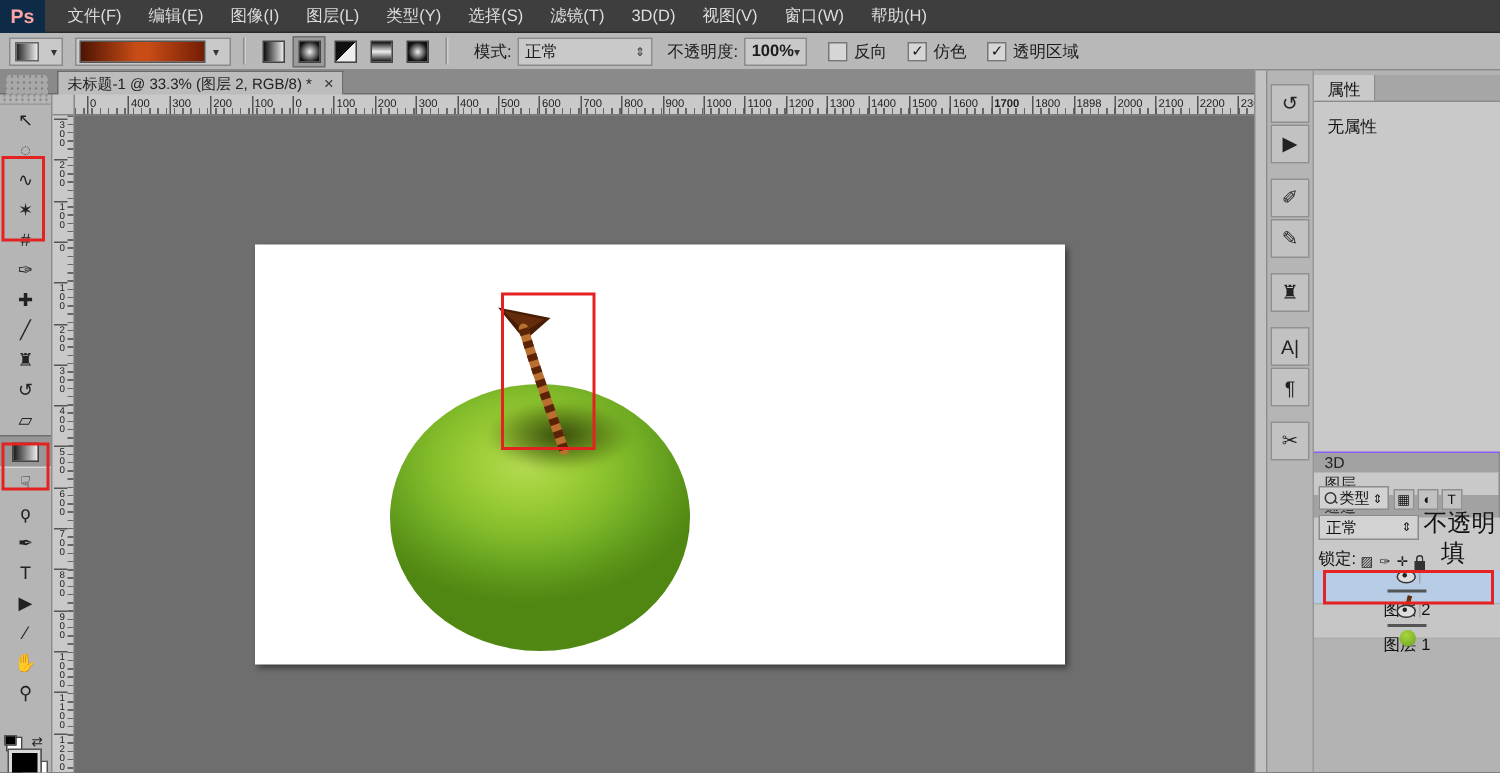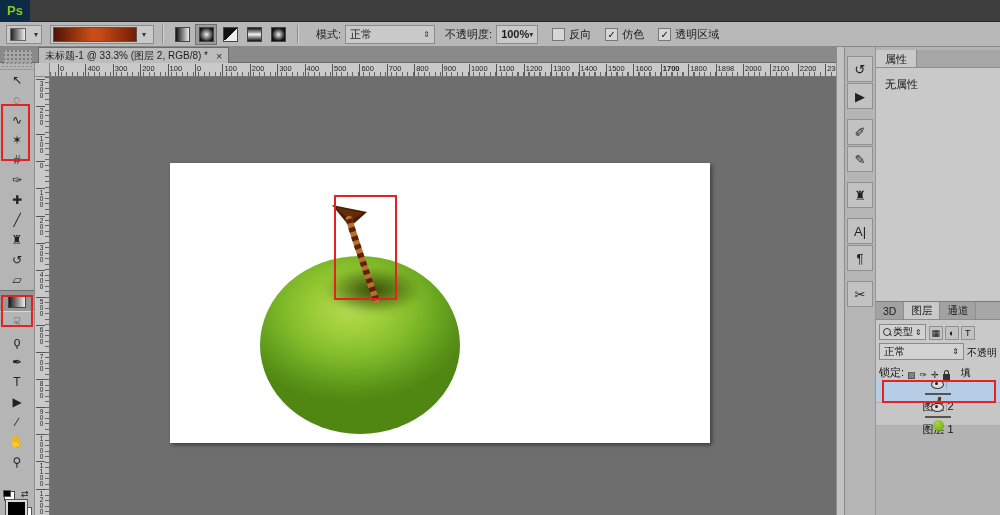--- a/index.html
+++ b/index.html
@@ -2,21 +2,21 @@
 <html style="--annotation: #e52222; --fg-color: #000000; --bg-color: #ffffff; --grad-a: #4e1404; --grad-b: #c84c15; --grad-c: #731d06; --apple-hi: #b5da52; --apple-light: #9ccd37; --apple-mid: #84bd2b; --apple-deep: #6ca722; --apple-dark: #5b9418; --apple-edge: #4f8712; --stem-base: #b96f30; --stem-dark: #5a2206; --stem-head: #491c04;"><head>
 <meta charset="utf-8">
 <style>
   html,body{margin:0;padding:0;}
   body{width:1000px;height:515px;position:relative;overflow:hidden;
        font-family:"Liberation Sans","DejaVu Sans",sans-serif;
        background:#6e6e6e;-webkit-font-smoothing:antialiased;}
   
   #menubar{position:absolute;left:0;top:0;width:1000px;height:22px;background:#3e3e3e;
            display:flex;align-items:center;color:#ddd;font-size:11px;border-bottom:1px solid #2a2a2a;box-sizing:border-box;}
-  #pslogo{width:30px;height:22px;background:#0d2a47;color:#84cc16;font-weight:bold;font-size:13px;
+  #pslogo{width:30px;height:22px;background:#0d2a47;color:#fca5a5;font-weight:bold;font-size:13px;
           display:flex;align-items:center;justify-content:center;margin-right:6px;}
   .menuitem{padding:0 9px;height:22px;display:flex;align-items:center;cursor:default;}
   
   #optionsbar{position:absolute;left:0;top:22px;width:1000px;height:25px;background:#b8b8b8;
               border-bottom:1px solid #8a8a8a;box-sizing:border-box;display:flex;align-items:center;
               font-size:11px;color:#1c1c1c;}
   .obox{background:#c9c9c9;border:1px solid #8b8b8b;display:flex;align-items:center;box-sizing:border-box;}
   #toolpreset{margin-left:6px;width:36px;height:19px;justify-content:space-between;padding:0 3px;}
   #toolpreset .mini{width:14px;height:11px;background:linear-gradient(90deg,#222,#eee);border:1px solid #666;}
   .darr{font-size:8px;color:#333;}
@@ -86,32 +86,32 @@
   .dockbtn{width:26px;height:26px;margin:1px auto;background:#c2c2c2;border:1px solid #909090;display:flex;align-items:center;justify-content:center;font-size:13px;color:#222;box-sizing:border-box;}
   .dockbtn.gap{margin-top:10px;}
   #panels{position:absolute;left:876px;top:47px;width:124px;height:468px;background:#b3b3b3;overflow:hidden;font-size:11px;color:#111;}
   
   #propgroup{position:absolute;left:0;top:3px;width:124px;height:252px;}
   #proptabs{height:17px;background:#a6a6a6;border-bottom:1px solid #8c8c8c;display:flex;}
   .ptab{padding:1px 9px 0;height:16px;display:flex;align-items:center;background:#c9c9c9;border-right:1px solid #8c8c8c;font-size:11px;}
   #propbody{height:234px;background:#c9c9c9;border-bottom:1px solid #8b5cf6;padding:9px 0 0 9px;box-sizing:border-box;}
   
   #layergroup{position:absolute;left:0;top:255px;width:124px;}
-  #layertabs{height:17px;background:#a6a6a6;border-bottom:1px solid #8c8c8c;display:flex;}
+  #layertabs{height:17px;background:#a6a6a6;border-bottom:1px solid #8c8c8c;display:flex;flex-direction:column;}
   .ltab{padding:1px 7px 0;height:16px;display:flex;align-items:center;font-size:10.5px;background:#a2a2a2;border-right:1px solid #8c8c8c;color:#222;}
   .ltab.active{background:#c9c9c9;}
   #layerbody{background:#c9c9c9;}
   .lrowbar{display:flex;align-items:flex-end;height:20px;padding:0 3px;gap:3px;white-space:nowrap;overflow:hidden;}
   .fselect{display:flex;align-items:center;gap:2px;background:#d2d2d2;border:1px solid #8b8b8b;height:14px;padding:0 3px;font-size:10px;}
   .mag{width:6px;height:6px;border:1px solid #333;border-radius:50%;position:relative;display:inline-block;}
   .mag::after{content:"";position:absolute;left:5px;top:5px;width:3px;height:1px;background:#333;transform:rotate(45deg);}
   .updn{font-size:8px;}
   .fic{width:14px;height:14px;background:#c2c2c2;border:1px solid #909090;display:flex;align-items:center;justify-content:center;font-size:9px;box-sizing:border-box;}
   .blendsel{display:flex;align-items:center;justify-content:space-between;background:#d2d2d2;border:1px solid #8b8b8b;height:15px;width:76px;padding:0 4px;font-size:10.5px;}
-  .cutlbl{font-size:10px;}
+  .cutlbl{font-size:16px;}
   .lockic{font-size:9px;color:#222;}
   .lockshape{width:7px;height:6px;background:#333;position:relative;display:inline-block;margin-left:1px;}
   .lockshape::before{content:"";position:absolute;left:1px;top:-4px;width:3px;height:3px;border:1px solid #333;border-bottom:none;border-radius:3px 3px 0 0;}
   #layerrows{position:relative;}
   .lrow{display:flex;align-items:center;height:22px;border-bottom:1px solid #adadad;gap:4px;background:#c6c6c6;flex-direction:column;}
   .lrow.sel{background:#b7cde6;}
   .lrow.torn{clip-path:polygon(0 0,100% 0,100% 68%,93% 100%,86% 70%,79% 97%,71% 71%,63% 100%,55% 73%,47% 97%,39% 70%,31% 100%,23% 72%,15% 96%,8% 71%,0 94%);}
   .eyecell{width:17px;height:22px;border-right:1px solid #a5a5a5;display:flex;align-items:center;justify-content:center;box-sizing:border-box;}
   .eye{width:11px;height:7px;border:1px solid #333;border-radius:50%;position:relative;background:#ddd;}
   .eye::after{content:"";position:absolute;left:3px;top:1px;width:3px;height:3px;border-radius:50%;background:#222;}
@@ -120,20 +120,34 @@
   .thumb.stem::after{content:"";position:absolute;left:11px;top:3px;width:3px;height:12px;background:linear-gradient(#5a2408,#b06a30);transform:rotate(14deg);}
   .thumb.apple::after{content:"";position:absolute;left:7px;top:3px;width:11px;height:11px;border-radius:50%;background:radial-gradient(circle at 40% 30%,#a8d43e,#6aa51e);}
   .lname{font-size:11px;}
   .lname.ital{font-style:italic;}
 </style>
 </head>
 <body>
 
 <div id="menubar">
   <div id="pslogo">Ps</div>
+  <div style="display:flex;">
+
+  <span class="menuitem">文件(F)</span>
+      <span class="menuitem">编辑(E)</span>
+      <span class="menuitem">图像(I)</span>
+      <span class="menuitem">图层(L)</span>
+      <span class="menuitem">类型(Y)</span>
+      <span class="menuitem">选择(S)</span>
+      <span class="menuitem">滤镜(T)</span>
+      <span class="menuitem">3D(D)</span>
+      <span class="menuitem">视图(V)</span>
+      <span class="menuitem">窗口(W)</span>
+      <span class="menuitem">帮助(H)</span>
+    </div>
 </div>
 
 <div id="optionsbar">
   <div id="toolpreset" class="obox">
     <span class="mini"></span>
     <span class="darr">▾</span>
   </div>
   <div id="gradpreview" class="obox">
     <span id="gradstrip"></span>
     <span class="btn darr">▾</span>

